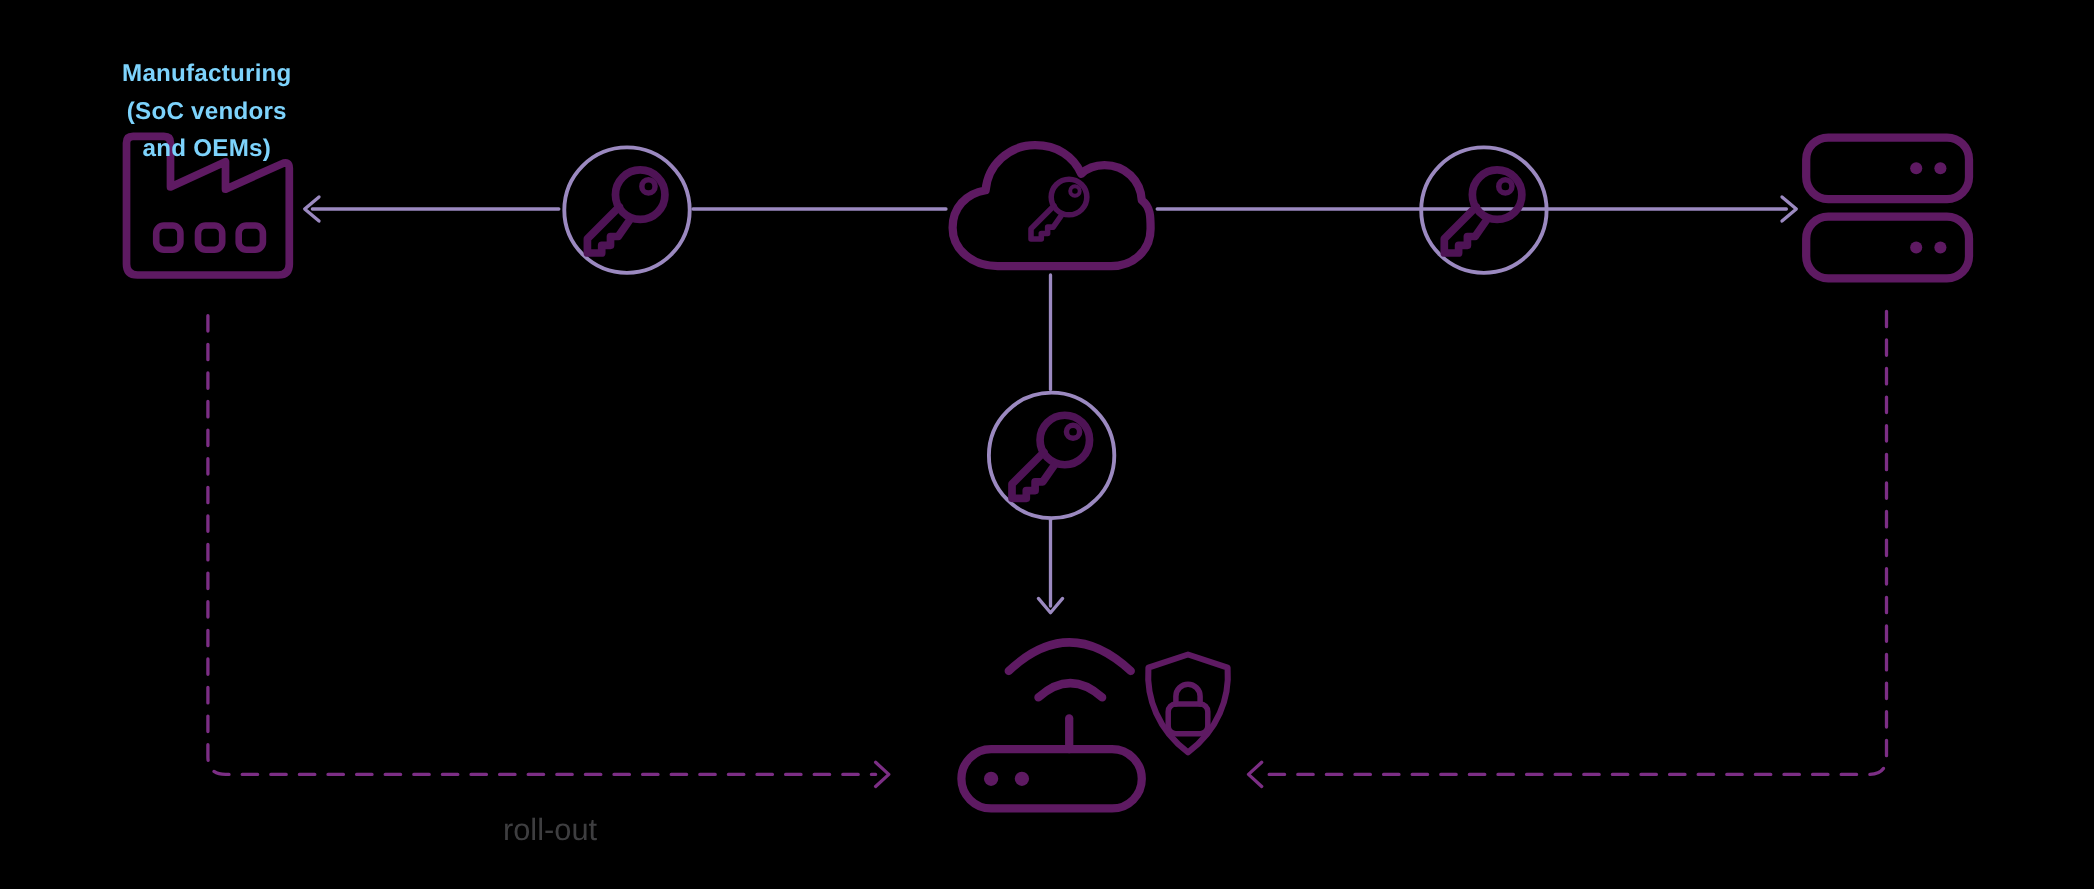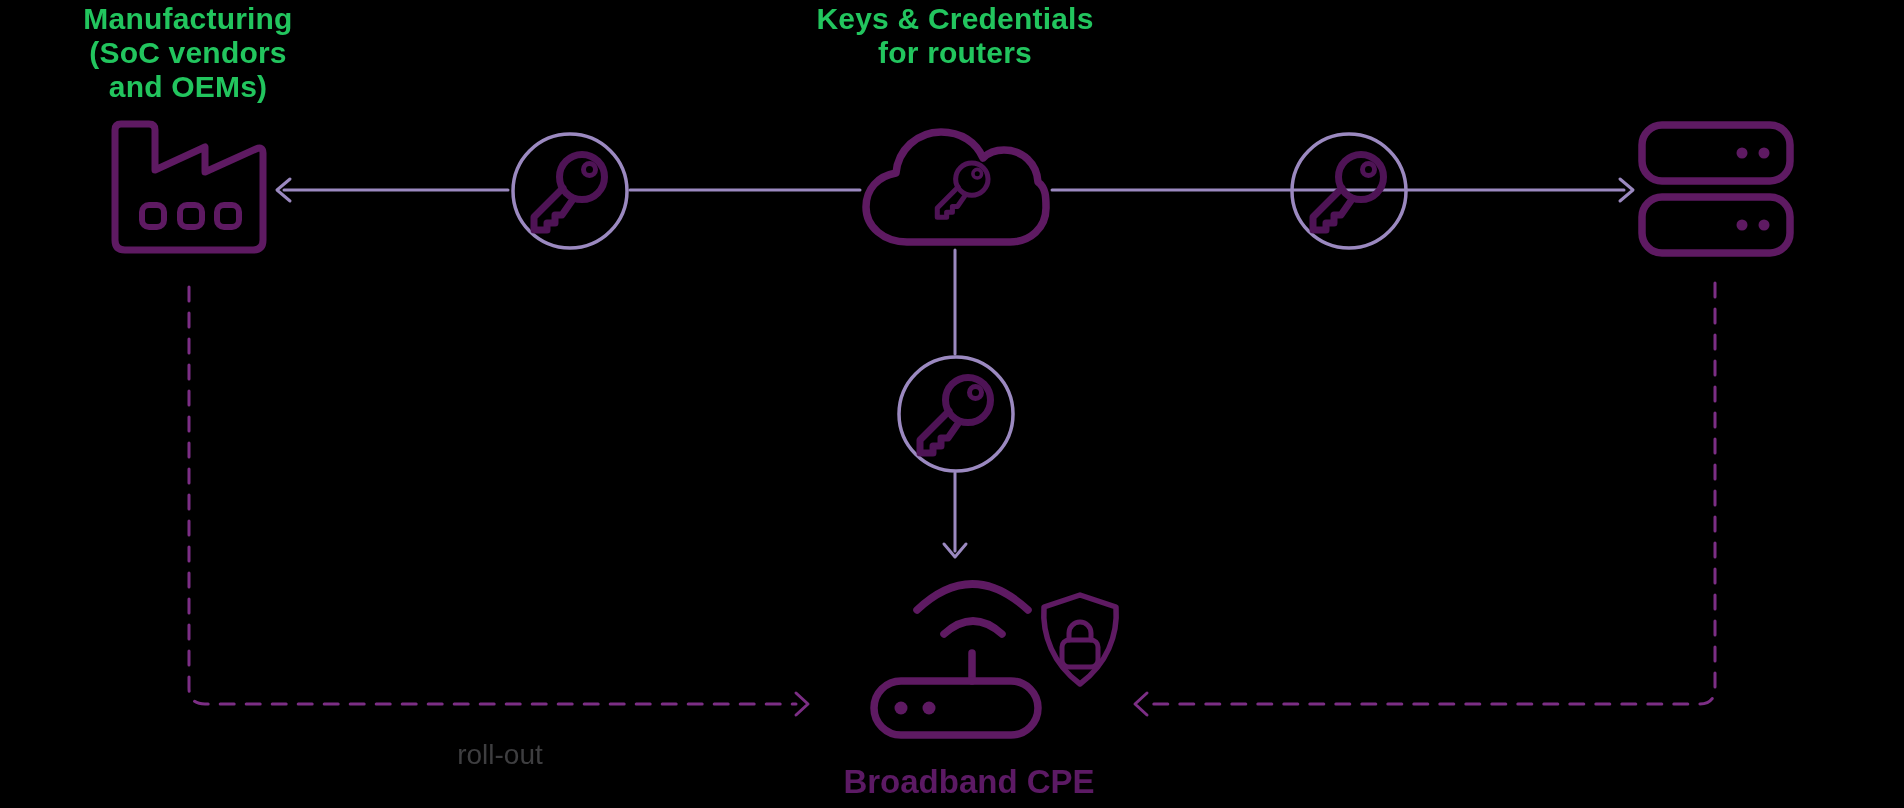--- a/index.html
+++ b/index.html
@@ -8,26 +8,27 @@
     width:1904px;height:808px;
     background:#000000;
     font-family:"Liberation Sans", sans-serif;
     overflow:hidden;
   }
   .layer{position:absolute;left:0;top:0;}
   .heading{
     position:absolute;
     transform:translateX(-50%);
     text-align:center;
-    color:#22c55e;
+    color:#7dd3fc;
     font-weight:bold;
-    font-size:30px;
+    font-size:22px;
     line-height:34px;
     white-space:pre-line;
     letter-spacing:.2px;
+    margin-top:48px;
   }
   .gray-label{
     position:absolute;
     transform:translateX(-50%);
     text-align:right;
     color:#3e3e40;
     font-weight:300;
     font-size:28px;
     line-height:34px;
     white-space:pre-line;
@@ -133,22 +134,19 @@
       <path d="M 47,5 L 83,17 C 85,45 74,74 47,94 C 20,74 9,45 11,17 Z" stroke-width="5.5"></path>
       <rect x="29" y="50" width="36" height="27" rx="7" stroke-width="5"></rect>
       <path d="M 36,50 V 43 A 11,11 0 0 1 58,43 V 50" stroke-width="5"></path>
     </g>
   </svg>
 
   <div class="heading" style="left:188px;top:2px;">Manufacturing
 (SoC vendors
 and OEMs)</div>
 
-  <div class="heading" style="left:955px;top:2px;">Keys &amp; Credentials
-for routers</div>
 
 
   <div class="gray-label" style="left:500px;top:738px;">roll-out</div>
 
 
-  <div class="cpe-label" style="left:969px;top:763px;">Broadband CPE</div>
 
 </div>
 
 </body></html>

